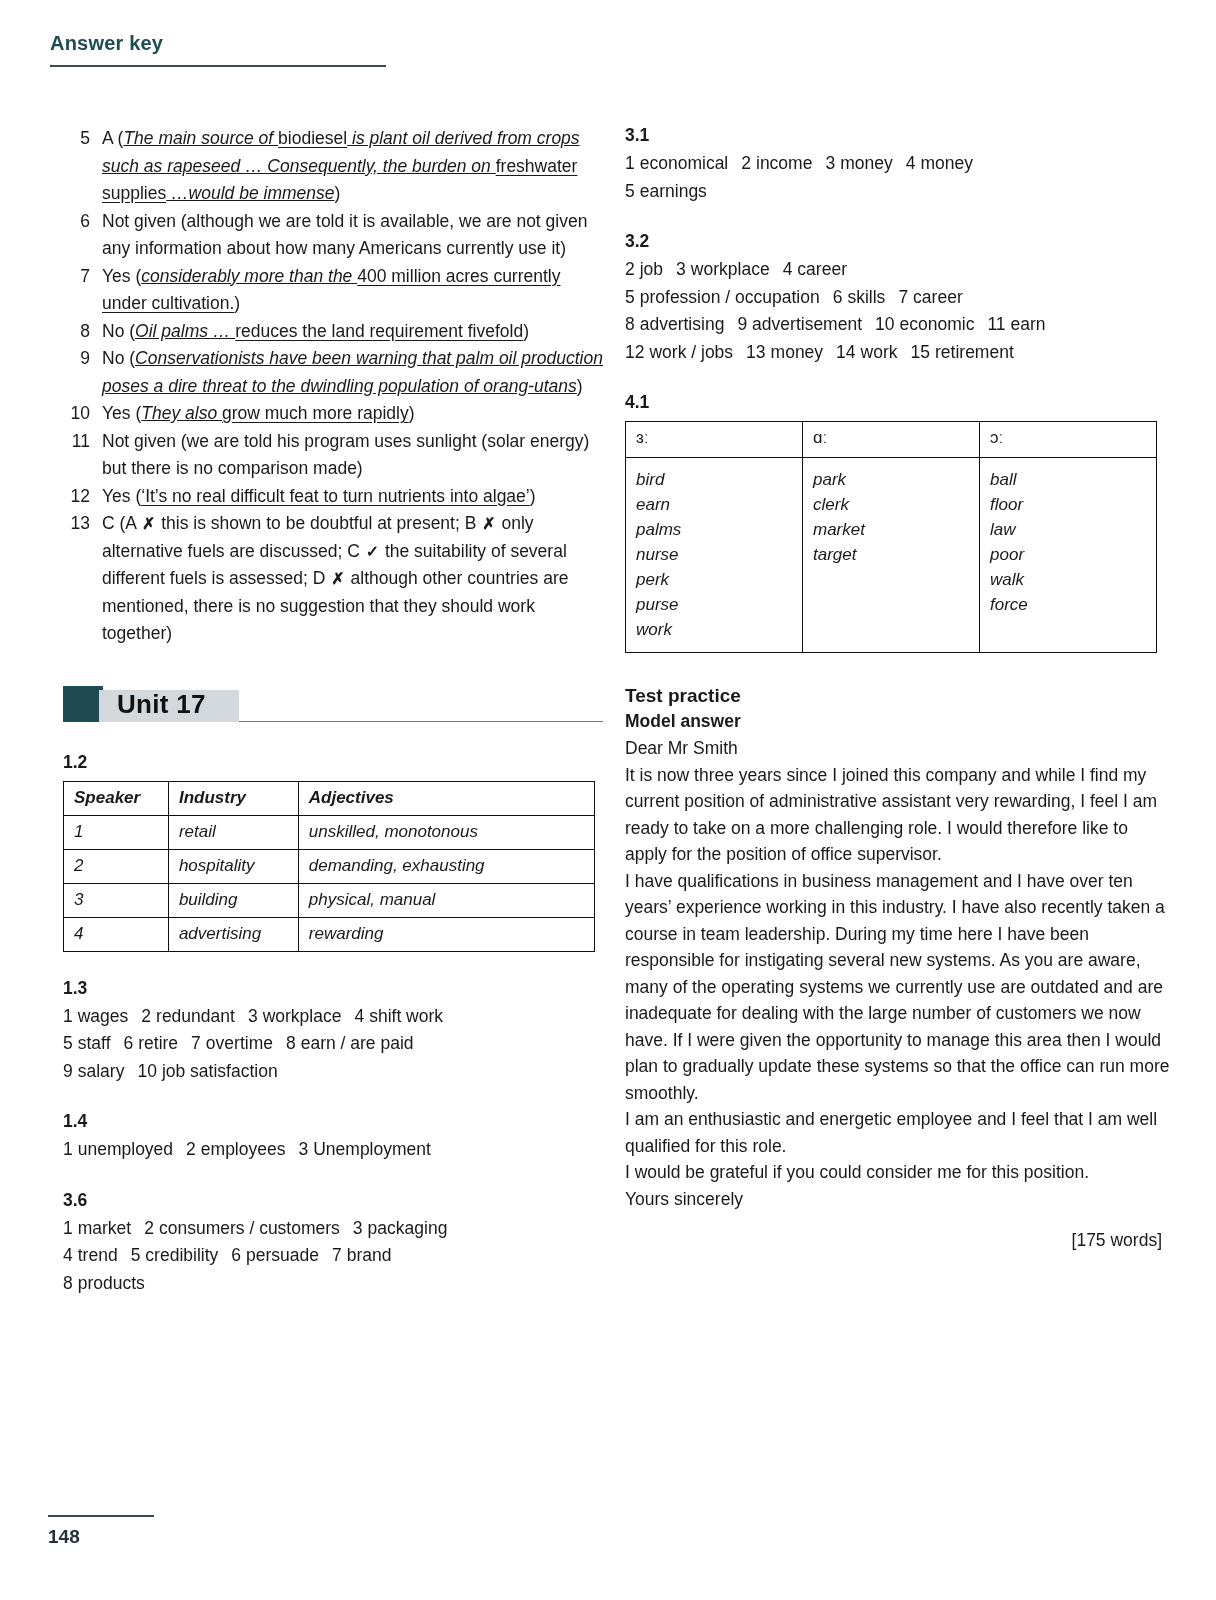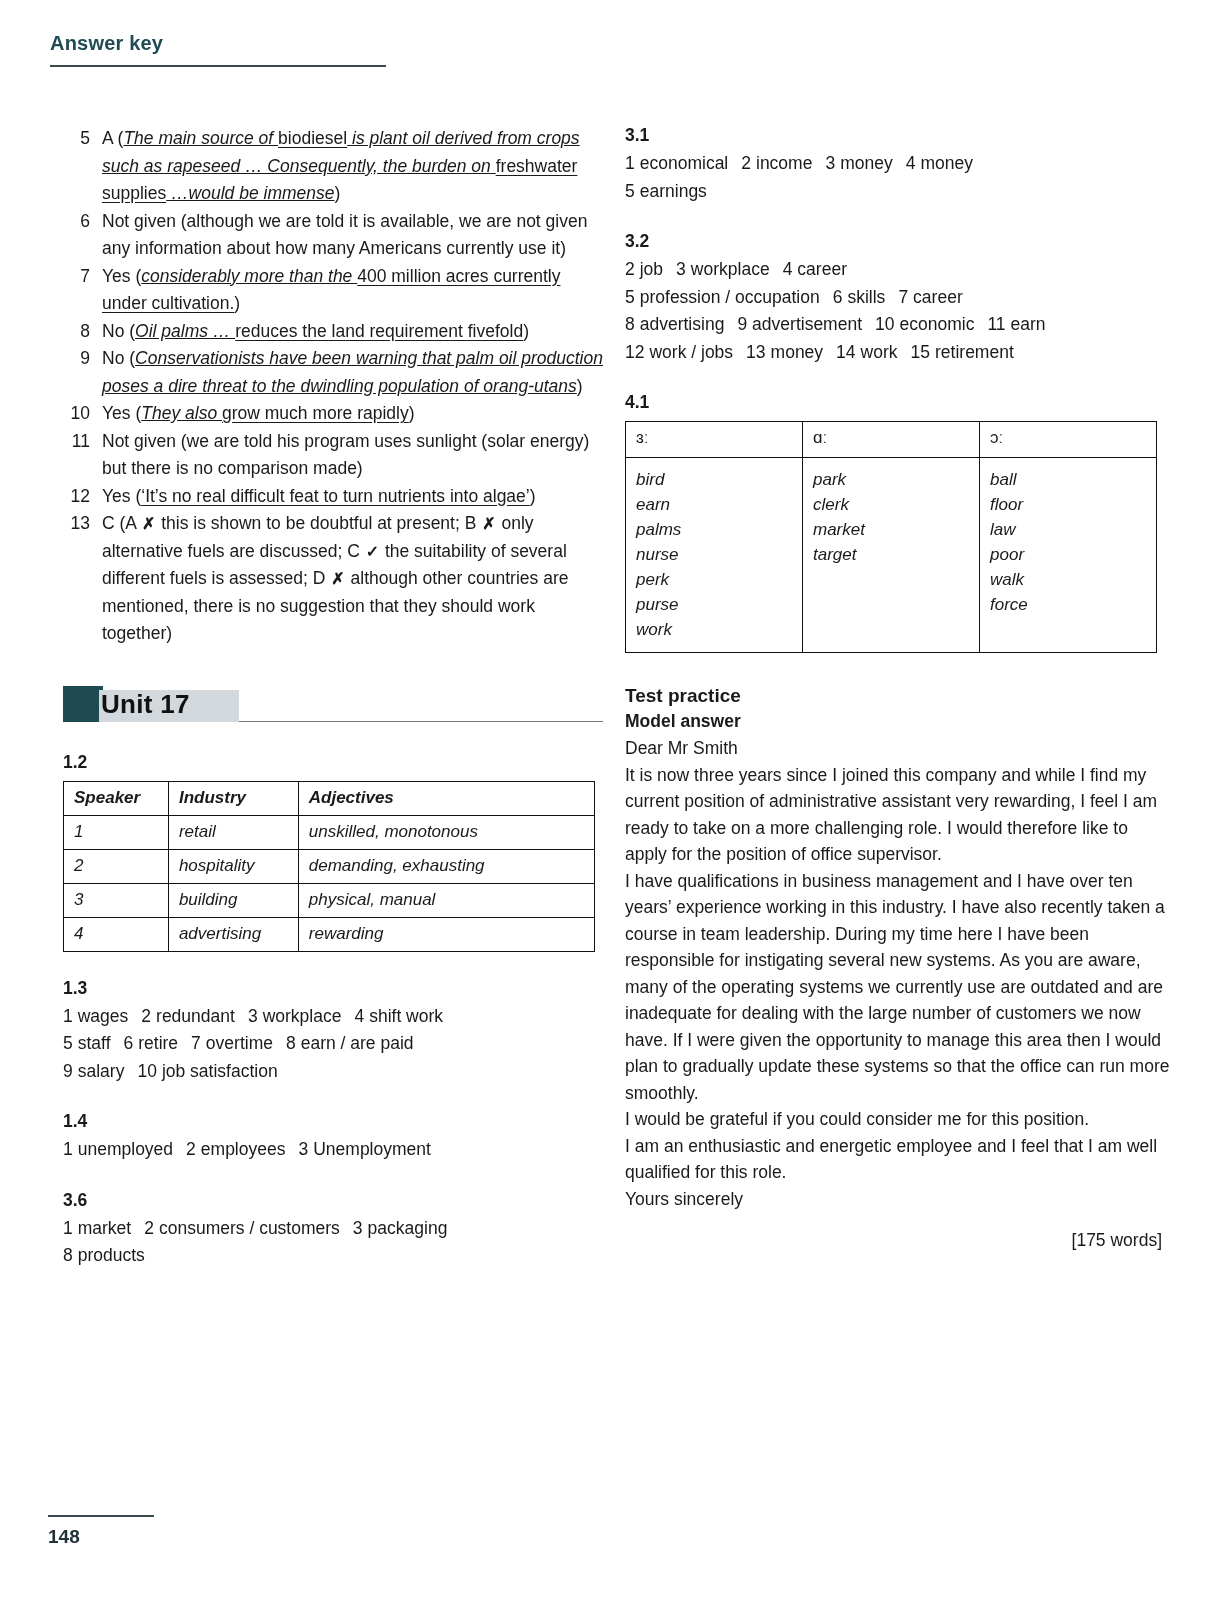--- a/index.html
+++ b/index.html
@@ -80,21 +80,21 @@
     background: #1e4a52;
   }
   #unit-banner .band {
     position: absolute;
     left: 36px; top: 4px;
     width: 140px; height: 32px;
     background: #d3d8dc;
   }
   #unit-banner .label {
     position: absolute;
-    left: 38px; top: 3px;
+    left: 54px; top: 3px;
     font-size: 26px;
     font-weight: bold;
     color: #111;
     letter-spacing: 0.3px;
   }
   #unit-banner .tail {
     position: absolute;
     left: 176px;
     top: 35px;
     width: 364px;
@@ -262,20 +262,21 @@
     </div>
 
   <div class="sec-head">1.4</div>
   <div class="sec-body" id="sec-1-4">
       <div><span class="n">1</span><span>unemployed</span><span class="gap"></span><span class="n">2</span><span>employees</span><span class="gap"></span><span class="n">3</span><span>Unemployment</span></div>
     </div>
 
   <div class="sec-head">3.6</div>
   <div class="sec-body" id="sec-2-1">
       <div><span class="n">1</span><span>market</span><span class="gap"></span><span class="n">2</span><span>consumers / customers</span><span class="gap"></span><span class="n">3</span><span>packaging</span></div>
+      <div><span class="n">4</span><span>trend</span><span class="gap"></span><span class="n">5</span><span>credibility</span><span class="gap"></span><span class="n">6</span><span>persuade</span><span class="gap"></span><span class="n">7</span><span>brand</span></div>
       <div><span class="n">8</span><span>products</span></div>
     </div>
 </div>
 
 <div id="right-column" class="column">
 
   <div class="sec-head" style="margin-top:0">3.1</div>
   <div class="sec-body" id="sec-3-1">
       <div><span class="n">1</span><span>economical</span><span class="gap"></span><span class="n">2</span><span>income</span><span class="gap"></span><span class="n">3</span><span>money</span><span class="gap"></span><span class="n">4</span><span>money</span></div>
       <div><span class="n">5</span><span>earnings</span></div>
@@ -332,22 +333,22 @@
       </tbody>
   </table>
 
   <div id="test-practice">
     <div class="tp-title">Test practice</div>
     <div class="tp-sub">Model answer</div>
     <div id="letter">
         <p>Dear Mr Smith</p>
         <p>It is now three years since I joined this company and while I find my current position of administrative assistant very rewarding, I feel I am ready to take on a more challenging role. I would therefore like to apply for the position of office supervisor.</p>
         <p>I have qualifications in business management and I have over ten years’ experience working in this industry. I have also recently taken a course in team leadership. During my time here I have been responsible for instigating several new systems. As you are aware, many of the operating systems we currently use are outdated and are inadequate for dealing with the large number of customers we now have. If I were given the opportunity to manage this area then I would plan to gradually update these systems so that the office can run more smoothly.</p>
+        <p>I am an enthusiastic and energetic employee and I feel that I am well qualified for this role.</p>
         <p>I would be grateful if you could consider me for this position.</p>
-        <p>I am an enthusiastic and energetic employee and I feel that I am well qualified for this role.</p>
         <p>Yours sincerely</p>
       </div>
     <div id="word-count">[175 words]</div>
   </div>
 </div>
 
 <div id="page-footer">
   <div class="rule"></div>
   <div class="folio">148</div>
 </div>

